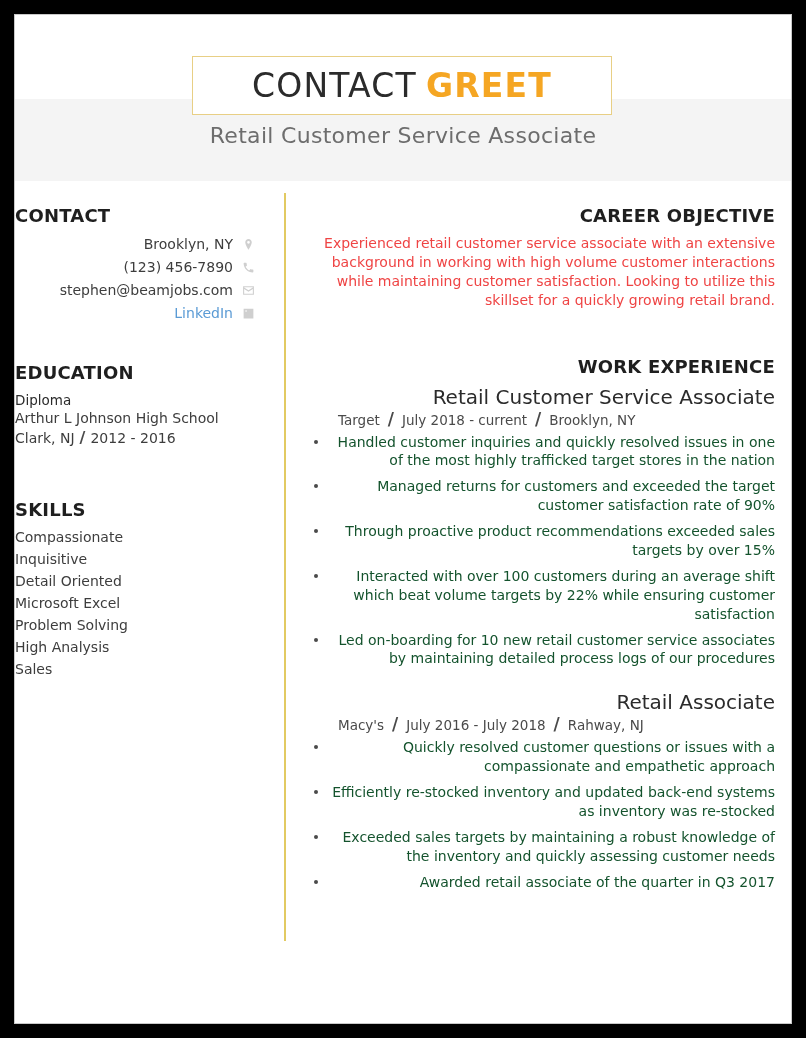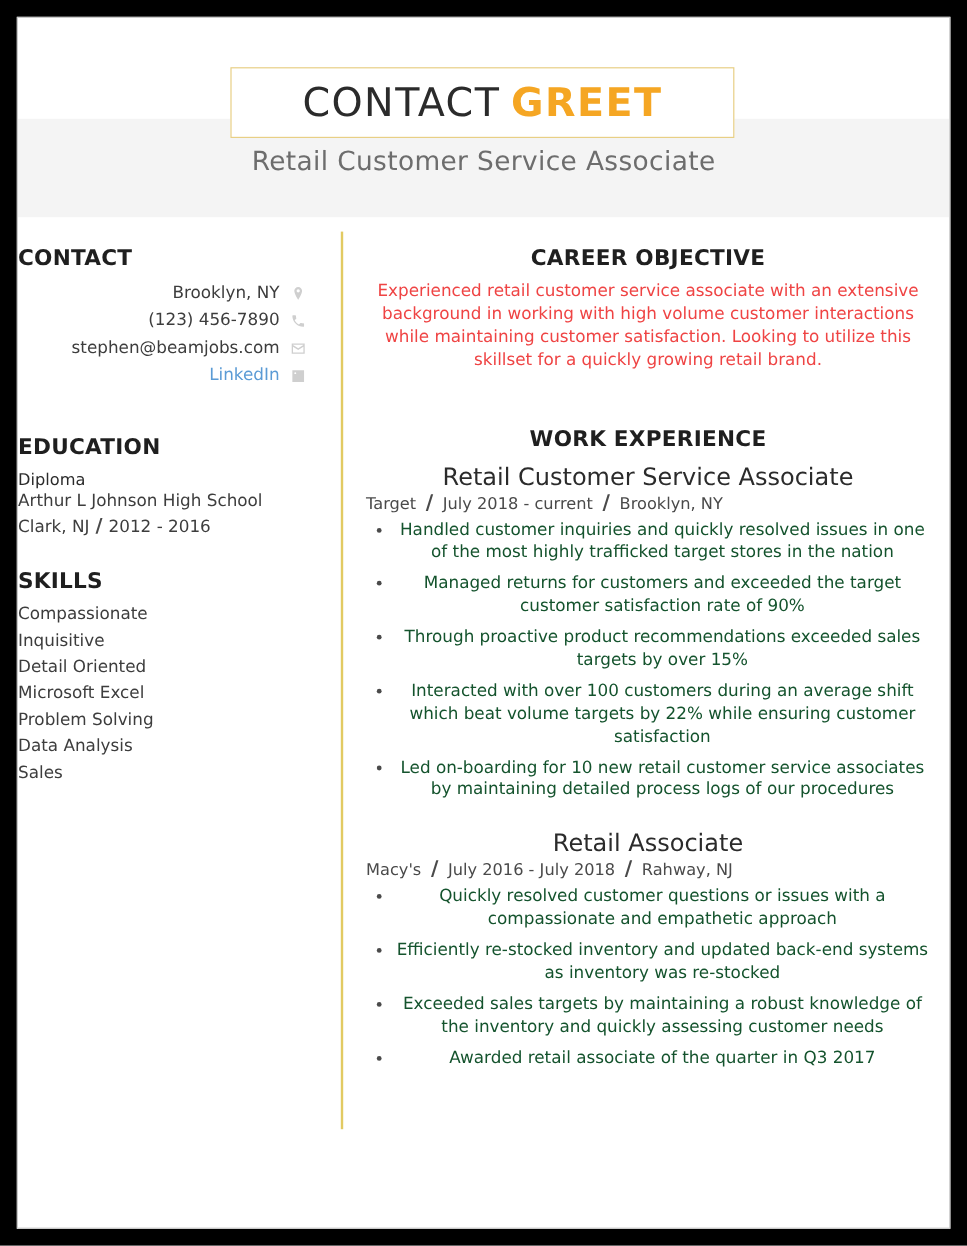--- a/index.html
+++ b/index.html
@@ -108,21 +108,21 @@
     top: 24px;
     width: 240px;
     text-align: left;
     padding-right: 0px;
   }
   .col-right {
     position: absolute;
     left: 290px;
     top: 24px;
     width: 470px;
-    text-align: center;
+    text-align: right;
   }
 
   
   .sec-head-left {
     font-size: 18px;
     font-weight: 700;
     color: #1f1f1f;
     letter-spacing: 0.2px;
     margin-bottom: 9px;
   }
@@ -176,21 +176,21 @@
     color: #3d3d3d;
   }
   .slash-sm {
     font-size: 16px;
     color: #4a4a4a;
     font-weight: 600;
     margin: 0 5px;
   }
 
   
-  .skills-block { margin-top: 27px; }
+  .skills-block { margin-top: 52px; }
   .skill-item {
     font-size: 14px;
     color: #3d3d3d;
     margin-bottom: 6px;
   }
 
   
   .objective-text {
     font-size: 14px;
     line-height: 1.35;
@@ -209,20 +209,21 @@
     line-height: 1.25;
     margin-bottom: 1px;
   }
   .job-meta {
     font-size: 13.5px;
     color: #4a4a4a;
     margin-bottom: 5px;
     display: flex;
     align-items: baseline;
     flex-wrap: wrap;
+    margin-left: 33px;
   }
   .job-meta .slash {
     font-size: 17px;
     font-weight: 600;
     color: #4a4a4a;
     margin: 0 8px;
     line-height: 1;
   }
   .bullets {
     list-style: none;
@@ -323,21 +324,21 @@
           </div>
         </div>
 
         <div class="skills-block">
           <div class="sec-head-left">SKILLS</div>
           <div class="skill-item">Compassionate</div>
           <div class="skill-item">Inquisitive</div>
           <div class="skill-item">Detail Oriented</div>
           <div class="skill-item">Microsoft Excel</div>
           <div class="skill-item">Problem Solving</div>
-          <div class="skill-item">Data Analysis</div>
+          <div class="skill-item">High Analysis</div>
           <div class="skill-item">Sales</div>
         </div>
 
       </div>
 
       <div class="col-right">
 
         <div>
           <div class="sec-head-right">CAREER OBJECTIVE</div>
           <div class="objective-text">Experienced retail customer service associate with an extensive background in working with high volume customer interactions while maintaining customer satisfaction. Looking to utilize this skillset for a quickly growing retail brand.</div>

